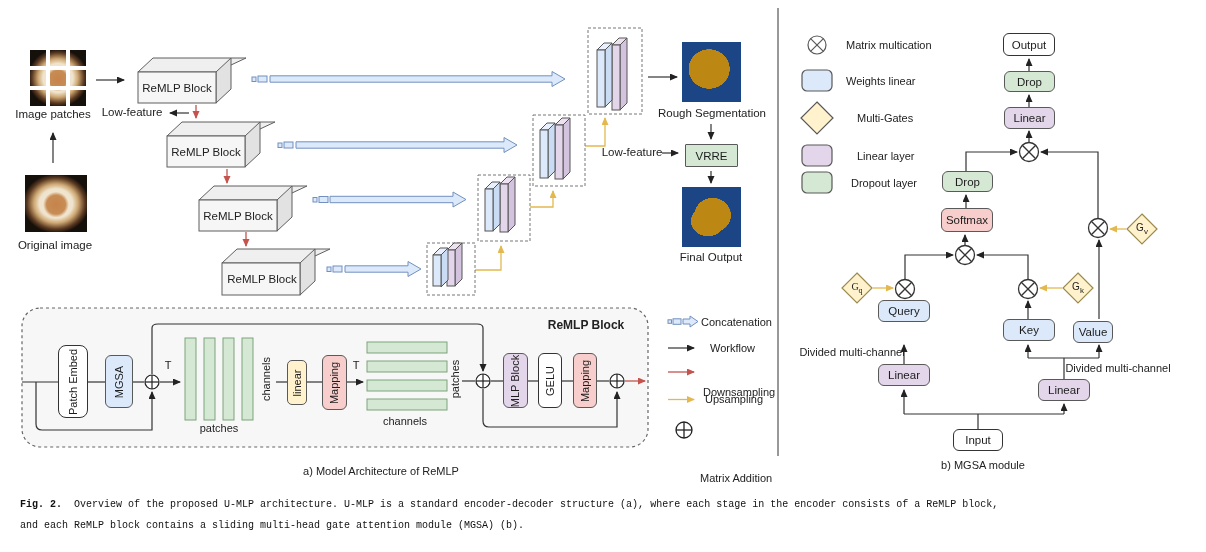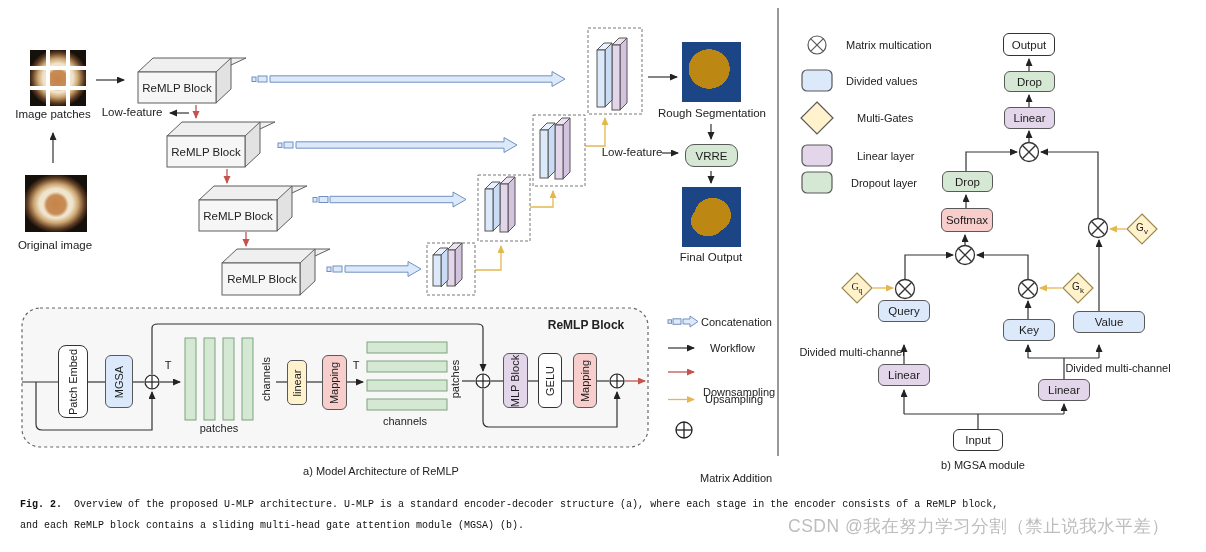--- a/index.html
+++ b/index.html
@@ -320,21 +320,21 @@
 
 <div class="lbl" style="left:53px;top:114px;">Image patches</div>
 <div class="lbl" style="left:55px;top:245px;">Original image</div>
 <div class="blocklbl" style="left:177px;top:88px;">ReMLP Block</div>
 <div class="blocklbl" style="left:206px;top:152px;">ReMLP Block</div>
 <div class="blocklbl" style="left:238px;top:216px;">ReMLP Block</div>
 <div class="blocklbl" style="left:262px;top:279px;">ReMLP Block</div>
 <div class="lbl" style="left:132px;top:112px;">Low-feature</div>
 <div class="lbl" style="left:632px;top:152px;">Low-feature</div>
 <div class="lbl" style="left:712px;top:113px;">Rough Segmentation</div>
-<div class="node green" style="left:685px;top:144px;width:53px;height:23px;border-radius:9px;">
+<div class="node green" style="left:685px;top:144px;width:53px;height:23px;border-radius:1px;">
       <span>VRRE</span>
     </div>
 <div class="lbl" style="left:711px;top:257px;">Final Output</div>
 <div class="lbl small" style="left:381px;top:471px;">a) Model Architecture of ReMLP</div>
 
 <div class="node white" style="left:58px;top:345px;width:30px;height:73px;border-radius:8px;border-color:#333;">
       <span class="vtext">Patch Embed</span>
     </div>
 <div class="node blue" style="left:105px;top:355px;width:28px;height:53px;">
       <span class="vtext">MGSA</span>
@@ -362,21 +362,21 @@
     </div>
 <div class="lbl bold" style="left:586px;top:325px;">ReMLP Block</div>
 
 <div class="lbl small left" style="left:701px;top:322px;">Concatenation</div>
 <div class="lbl small left" style="left:710px;top:348px;">Workflow</div>
 <div class="lbl small left" style="left:703px;top:392px;">Downsampling</div>
 <div class="lbl small left" style="left:705px;top:399px;">Upsampling</div>
 <div class="lbl small left" style="left:700px;top:430px;margin-top:48px;">Matrix Addition</div>
 
 <div class="lbl small left" style="left:846px;top:45px;">Matrix multication</div>
-<div class="lbl small left" style="left:846px;top:81px;">Divided values</div>
+<div class="lbl small left" style="left:846px;top:81px;">Weights linear</div>
 <div class="lbl small left" style="left:857px;top:118px;">Multi-Gates</div>
 <div class="lbl small left" style="left:857px;top:156px;">Linear layer</div>
 <div class="lbl small left" style="left:851px;top:183px;">Dropout layer</div>
 
 <div class="node white" style="left:1003px;top:33px;width:52px;height:23px;border-color:#333;">
       <span>Output</span>
     </div>
 <div class="node green" style="left:1004px;top:71px;width:51px;height:21px;">
       <span>Drop</span>
     </div>
@@ -388,21 +388,21 @@
     </div>
 <div class="node pink" style="left:941px;top:208px;width:52px;height:24px;">
       <span>Softmax</span>
     </div>
 <div class="node blue" style="left:878px;top:300px;width:52px;height:22px;">
       <span>Query</span>
     </div>
 <div class="node blue" style="left:1003px;top:319px;width:52px;height:22px;">
       <span>Key</span>
     </div>
-<div class="node blue" style="left:1073px;top:311px;width:72px;height:22px;">
+<div class="node blue" style="left:1073px;top:321px;width:40px;height:22px;">
       <span>Value</span>
     </div>
 <div class="node purple" style="left:878px;top:364px;width:52px;height:22px;">
       <span>Linear</span>
     </div>
 <div class="node purple" style="left:1038px;top:379px;width:52px;height:22px;">
       <span>Linear</span>
     </div>
 <div class="node white" style="left:953px;top:429px;width:50px;height:22px;border-color:#333;">
       <span>Input</span>
@@ -414,15 +414,14 @@
 
 <div class="lbl small" style="left:852px;top:352px;">Divided multi-channel</div>
 <div class="lbl small" style="left:1118px;top:368px;">Divided multi-channel</div>
 <div class="lbl small" style="left:983px;top:465px;">b) MGSA module</div>
 
 <div class="figcap">
   <div><b>Fig. 2.</b>&nbsp; <span>Overview of the proposed U-MLP architecture. U-MLP is a standard encoder-decoder structure (a), where each stage in the encoder consists of a ReMLP block,</span></div>
   <div>and each ReMLP block contains a sliding multi-head gate attention module (MGSA) (b).</div>
 </div>
 
-<div class="watermark">CSDN @我在努力学习分割（禁止说我水平差）</div>
 
 </div>
 
 </body></html>

